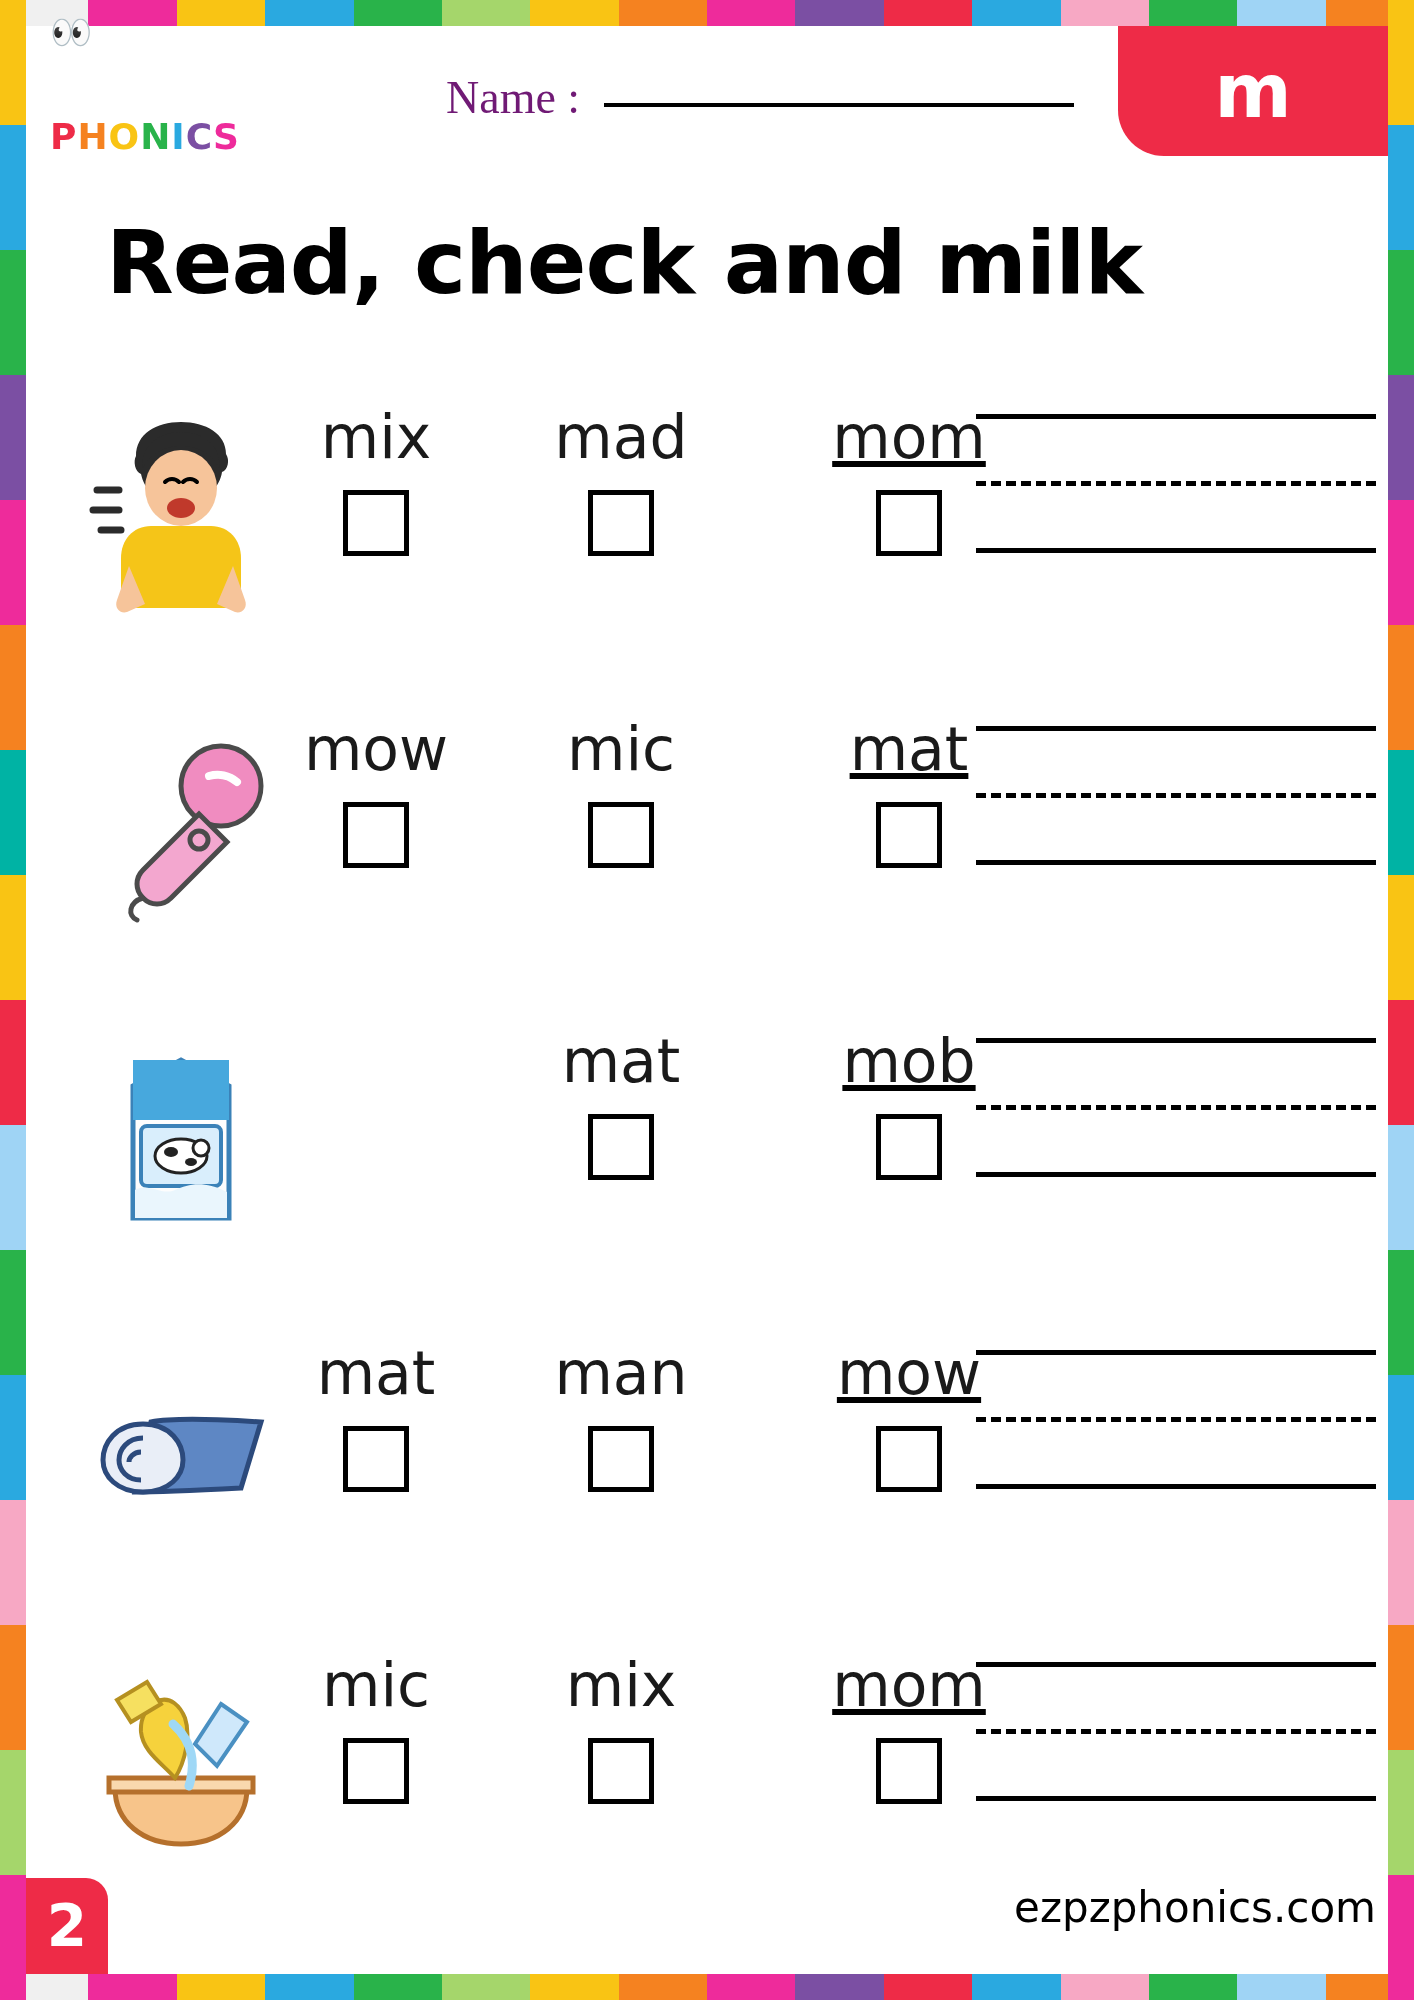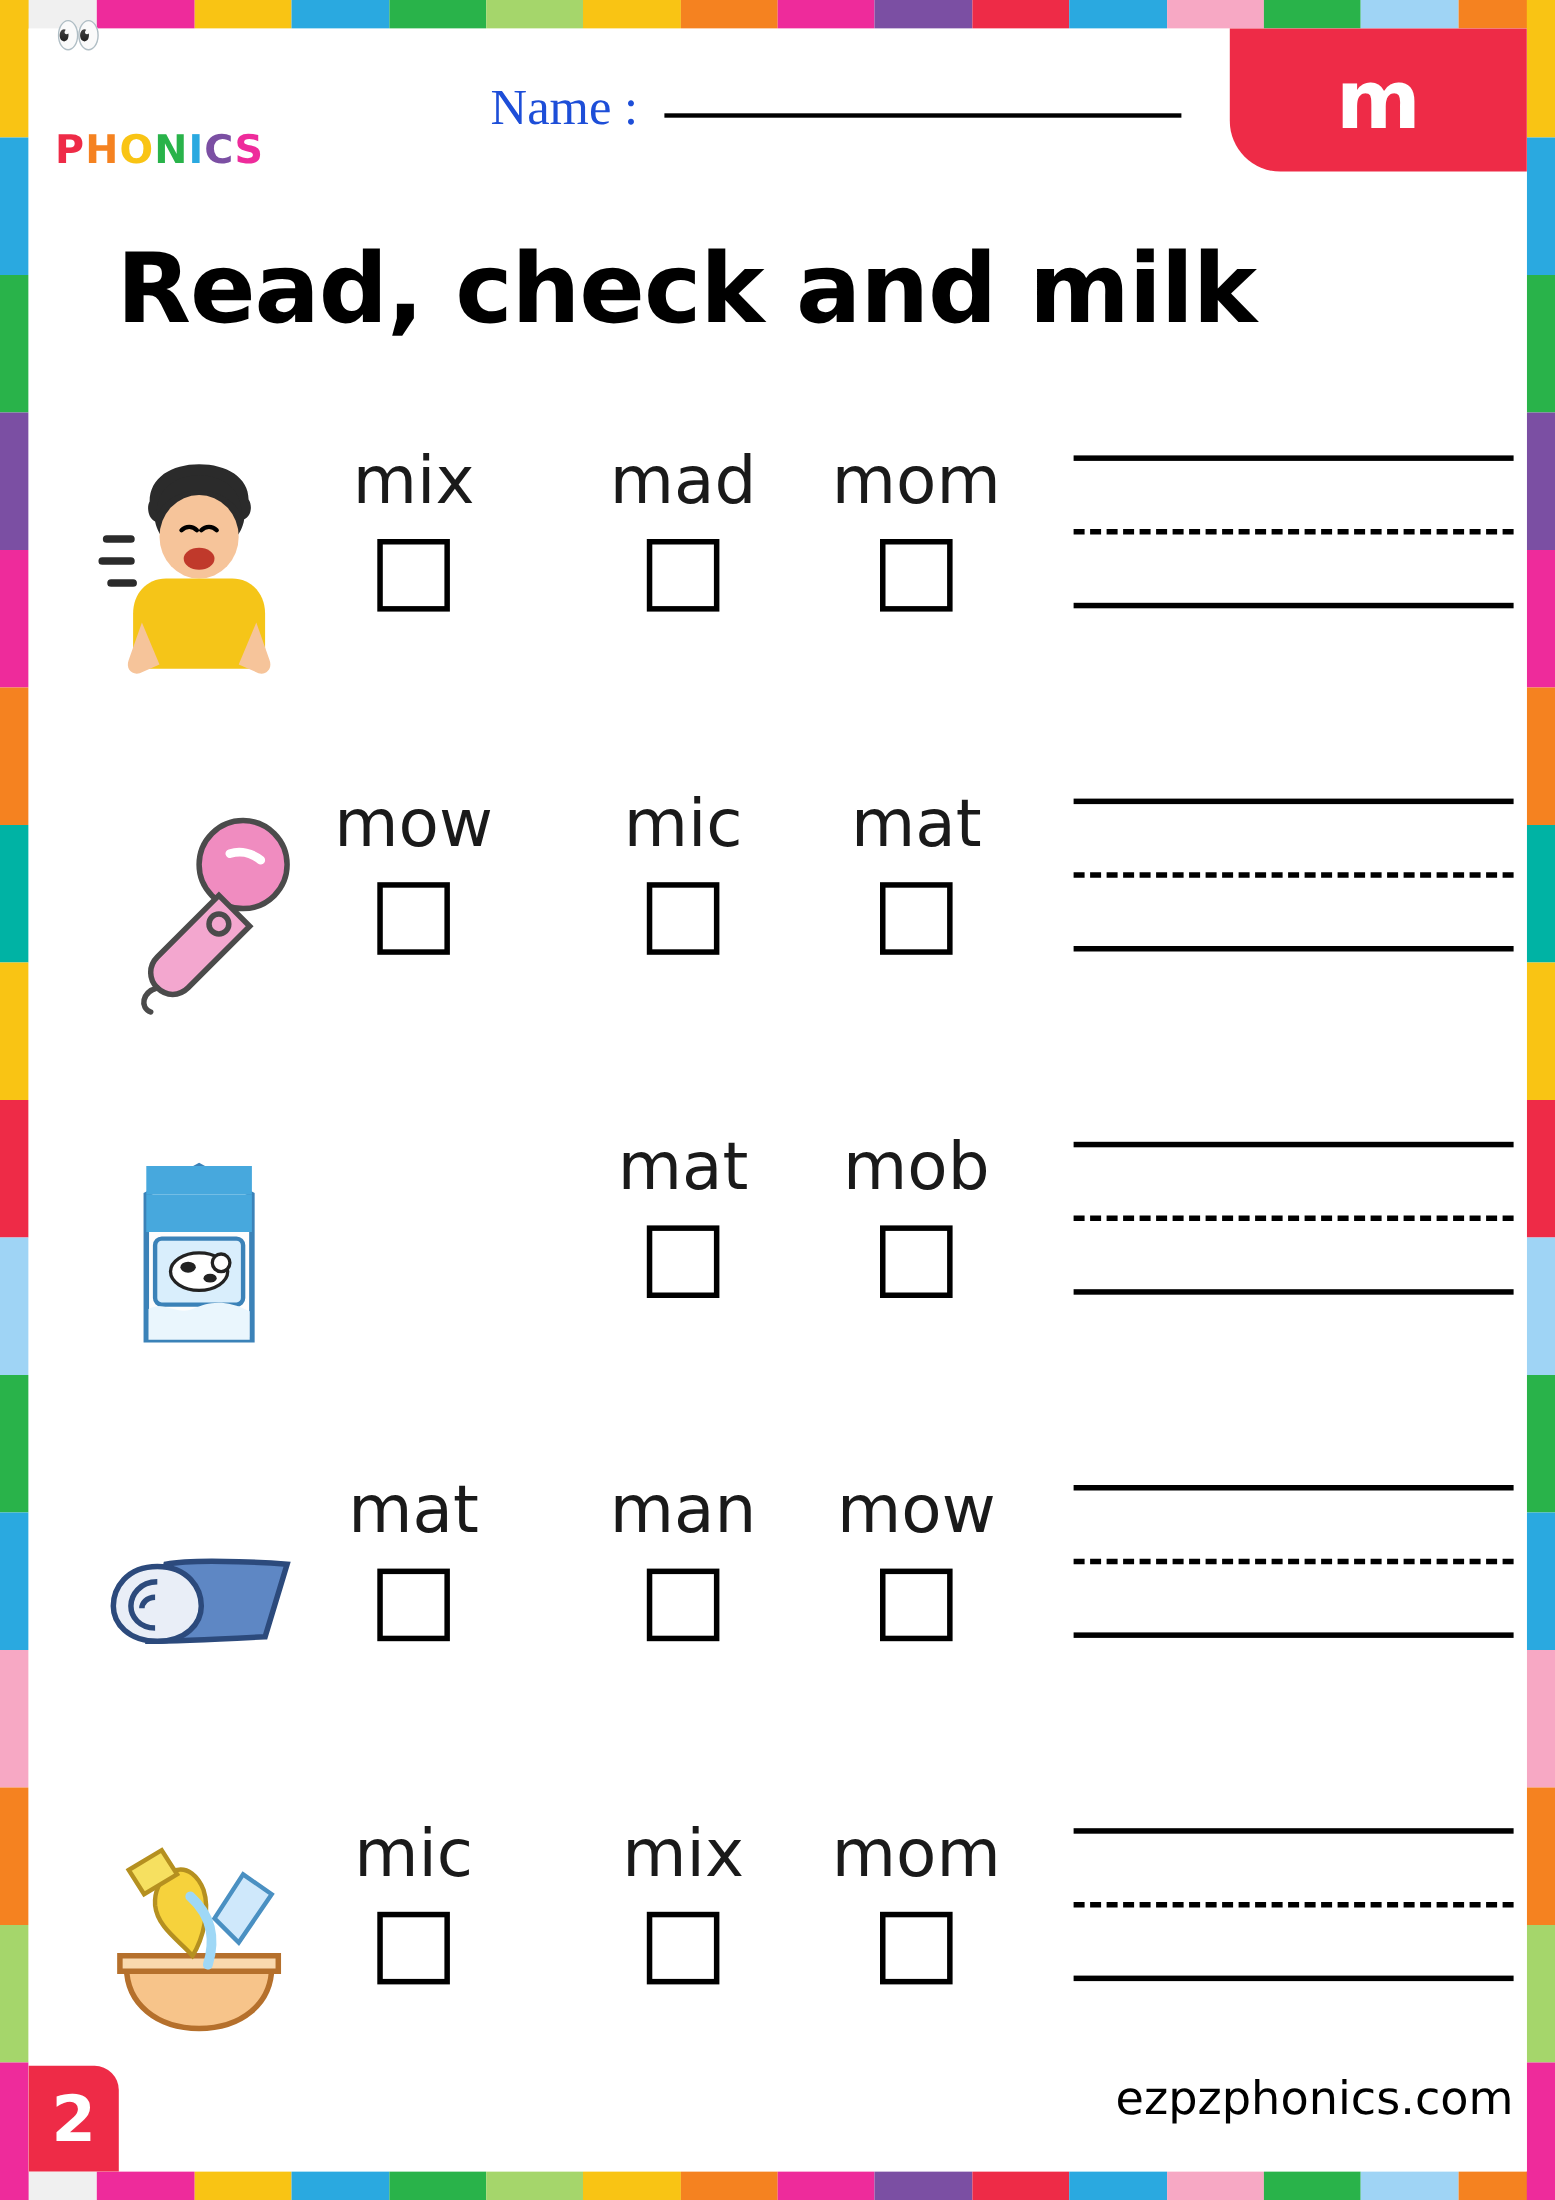--- a/index.html
+++ b/index.html
@@ -74,21 +74,21 @@
   .logo .phonics .c3 { color: #29b34a; }
   .logo .phonics .c4 { color: #2aa9e0; }
   .logo .phonics .c5 { color: #7b4fa3; }
   .logo .phonics .c6 { color: #ee2b9b; }
 
   .name-line {
     position: absolute;
     left: 420px; top: 45px;
     font-family: "Liberation Serif", serif;
     font-size: 46px;
-    color: #1d4ed8;
+    color: #701a75;
     white-space: nowrap;
   }
   .name-line .rule {
     display: inline-block;
     width: 470px;
     border-bottom: 4px solid #000;
     margin-left: 12px;
     vertical-align: 6px;
   }
 
@@ -145,21 +145,21 @@
   }
   .opt .box {
     width: 66px; height: 66px;
     border: 5px solid #000;
     margin: 22px auto 0 auto;
     background: #fff;
     box-sizing: border-box;
   }
   .opt.o0 { left: 255px; width: 190px; }
   .opt.o1 { left: 500px; width: 190px; }
-  .opt.o2 { left: 707px; width: 200px; }
+  .opt.o2 { left: 783px; width: 200px; text-decoration: underline; }
 
   .writing {
     position: absolute;
     left: 950px;
     top: 8px;
     width: 400px;
     height: 155px;
   }
   .writing .solid-top,
   .writing .solid-bot {

